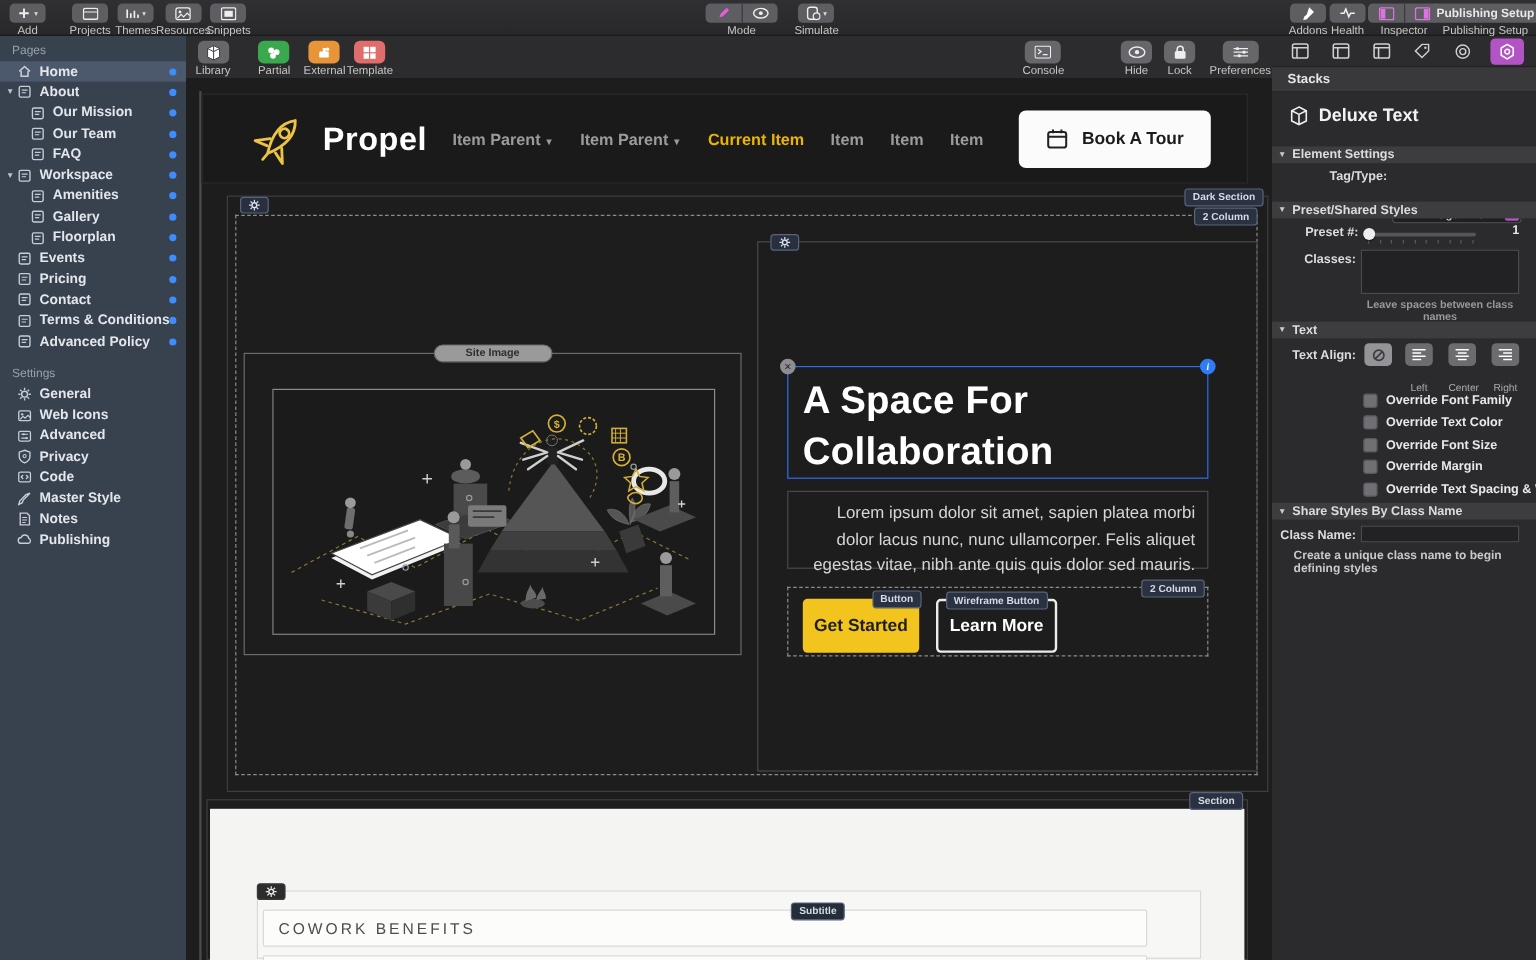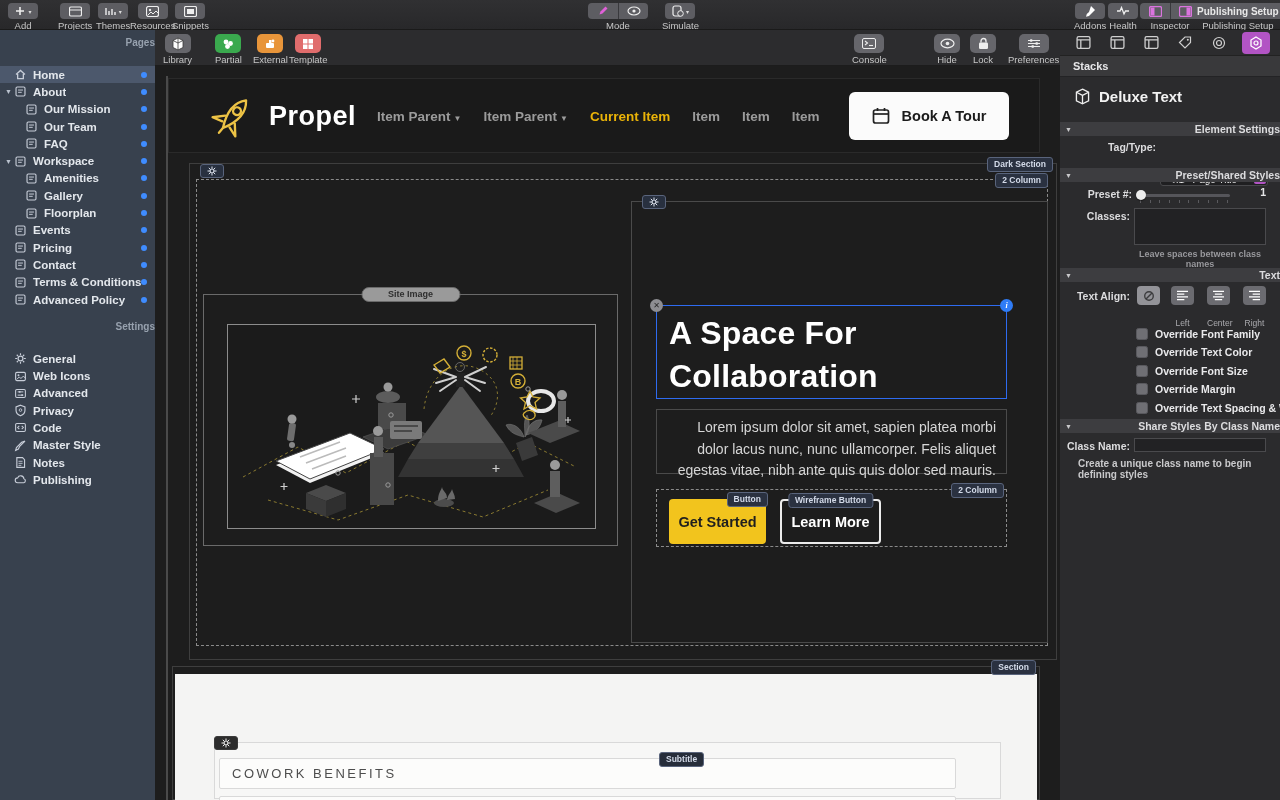--- a/index.html
+++ b/index.html
@@ -22,21 +22,21 @@
   
   #toolbar-2 { position:absolute; left:155px; top:30px; width:905px; height:36px;
     background:#2c2c2e; border-bottom:1px solid #1c1c1c;padding-left:12px; }
   .tb2-item { position:absolute; top:4px; display:flex; flex-direction:column; align-items:center; }
   .tb2-btn { height:19px; min-width:26px; border-radius:5px; display:flex; align-items:center; justify-content:center; }
   .tb2-gray { background:#66666b; }
 
   
   #sidebar { position:absolute; left:0; top:30px; width:155px; height:770px;
     background:#38414e; color:#e3e7ec; overflow:hidden; }
-  .side-header { font-size:10px; font-weight:700; color:#97a1ae; padding:7px 0 18px 10px;text-align:right; }
+  .side-header { font-size:10px; font-weight:400; color:#97a1ae; padding:7px 0 3px 10px; }
   .side-row { position:relative; height:17.3px; display:flex; align-items:center; font-size:11.5px; font-weight:600; }
   .side-row.selected { background:#4c586c; }
   .side-disclosure { position:absolute; left:5px; font-size:7px; color:#b9c1cd; }
   .side-icon { width:13px; height:13px; display:inline-flex; flex:none; }
   .side-label { margin-left:6px; white-space:nowrap; overflow:hidden; }
   .side-dot { position:absolute; right:8px; width:6px; height:6px; border-radius:50%; background:#3f8cff; }
 
   
   #canvas { position:absolute; left:155px; top:66px; width:905px; height:734px; background:#1d1d1d; }
   #canvas-scroll-line { position:absolute; left:11px; top:10px; width:2px; height:724px; background:#4a4a4a; }
@@ -105,21 +105,21 @@
     border-bottom:1px solid #222; display:flex; align-items:center; gap:12px; padding-left:12px; }
   .insp-tab { width:22px; height:22px; display:flex; align-items:center; justify-content:center; flex:none; }
   .insp-tab.selected { background:#b254c4; border-radius:4px; width:28px; }
   #stacks-bar { position:absolute; left:0; top:26px; width:220px; height:21px; background:#39393b;
     border-bottom:1px solid #232325; display:flex; align-items:center; }
   #stacks-bar span { margin-left:13px; font-size:11px; font-weight:700; }
   #stack-title-row { position:absolute; left:14px; top:58px; display:flex; align-items:center; gap:8px; }
   #stack-title-row .name { font-size:15px; font-weight:600; color:#f2f2f2; }
 
   .sect-header { position:absolute; left:0; width:220px; height:14px; background:#3d3d40;
-    display:flex; align-items:center; font-size:10.5px; font-weight:700; color:#dcdcde;justify-content:space-between; }
+    display:flex; align-items:center; font-size:10.5px; font-weight:700; color:#dcdcde; }
   .sect-header .tri { font-size:7px; margin:0 5px 0 5px; color:#c9c9cb; }
 
   .insp-label { position:absolute; font-size:10.5px; font-weight:700; color:#dcdcde; text-align:right; }
   #tag-dropdown { position:absolute; left:100px; top:109px; width:108px; height:16px; background:#1f1f21;
     border:1px solid #48484b; border-radius:3px; display:flex; align-items:flex-end;margin-top:31px; }
   #tag-dropdown .val { font-size:10px; margin-left:6px; color:#efefef; white-space:nowrap; }
   #tag-stepper { position:absolute; right:1px; top:1px; width:12px; height:12px; background:#b254c4;
     border-radius:2px; display:flex; flex-direction:column; align-items:center; justify-content:center;
     color:#fff; font-size:5px; line-height:4px; }
 

